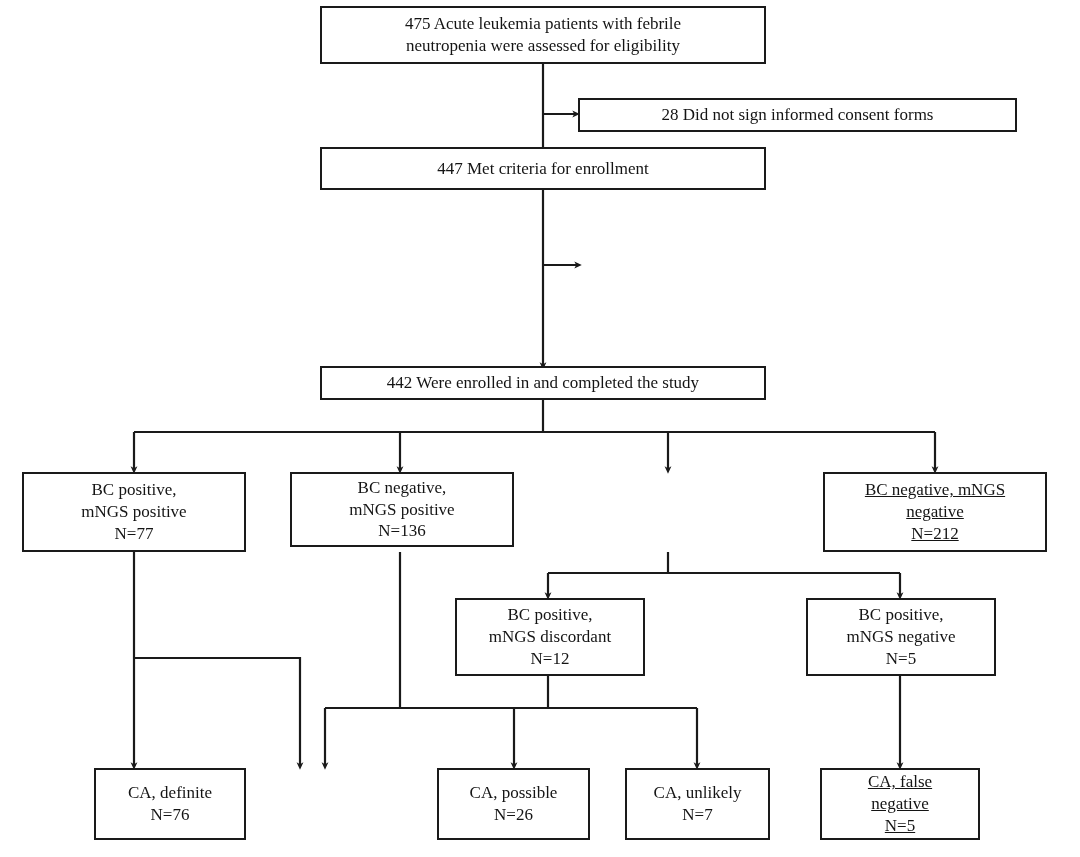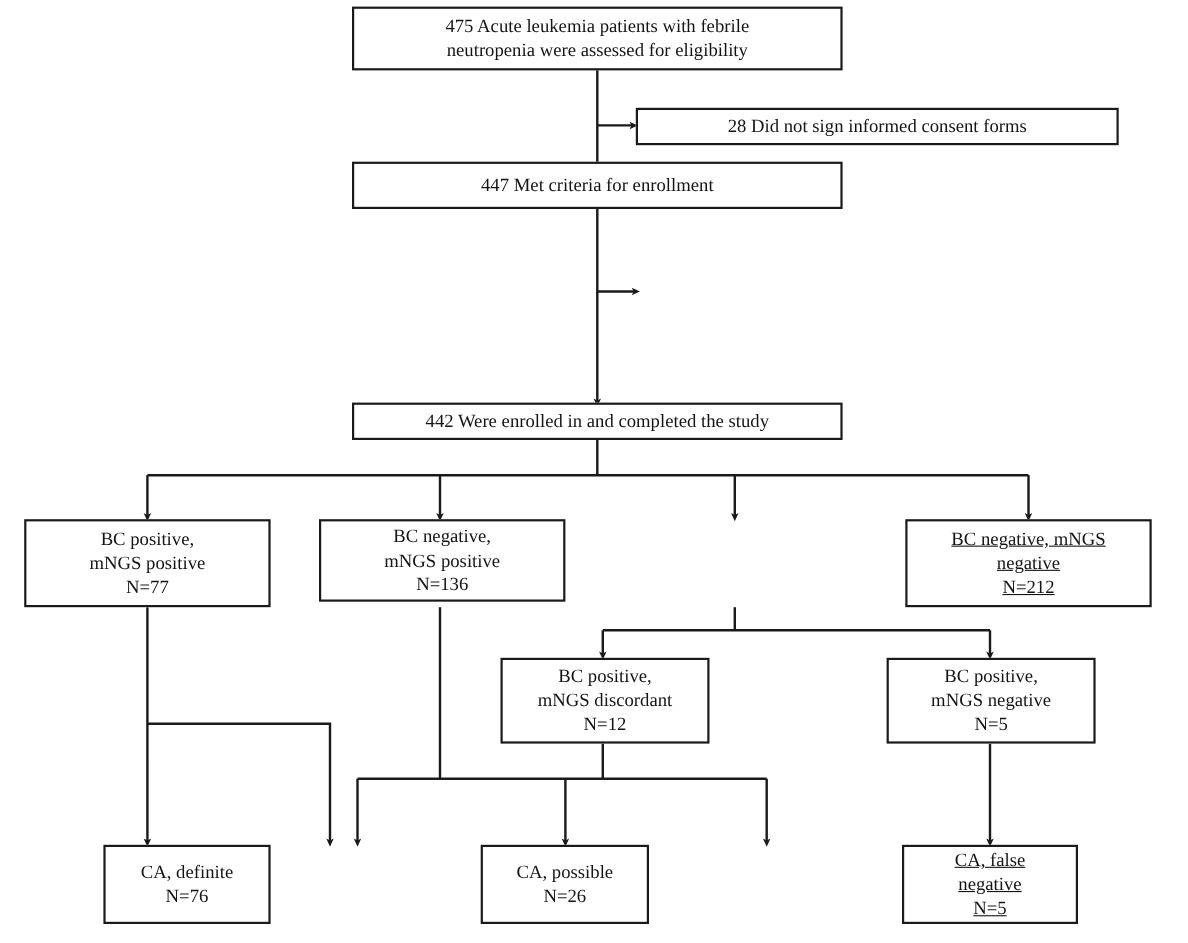--- a/index.html
+++ b/index.html
@@ -154,20 +154,24 @@
     <span class="txt">CA, definite
 N=76</span>
   </div>
 
 
   <div class="node" style="left:437px; top:768px; width:153px; height:72px;">
     <span class="txt">CA, possible
 N=26</span>
   </div>
 
+  <div class="node" style="left:625px; top:768px; width:145px; height:72px;">
+    <span class="txt">CA, unlikely
+N=7</span>
+  </div>
 
   <div class="node" style="left:820px; top:768px; width:160px; height:72px;text-decoration:underline;">
     <span class="txt">CA, false
 negative
 N=5</span>
   </div>
 
 </div>
 
 </body></html>

